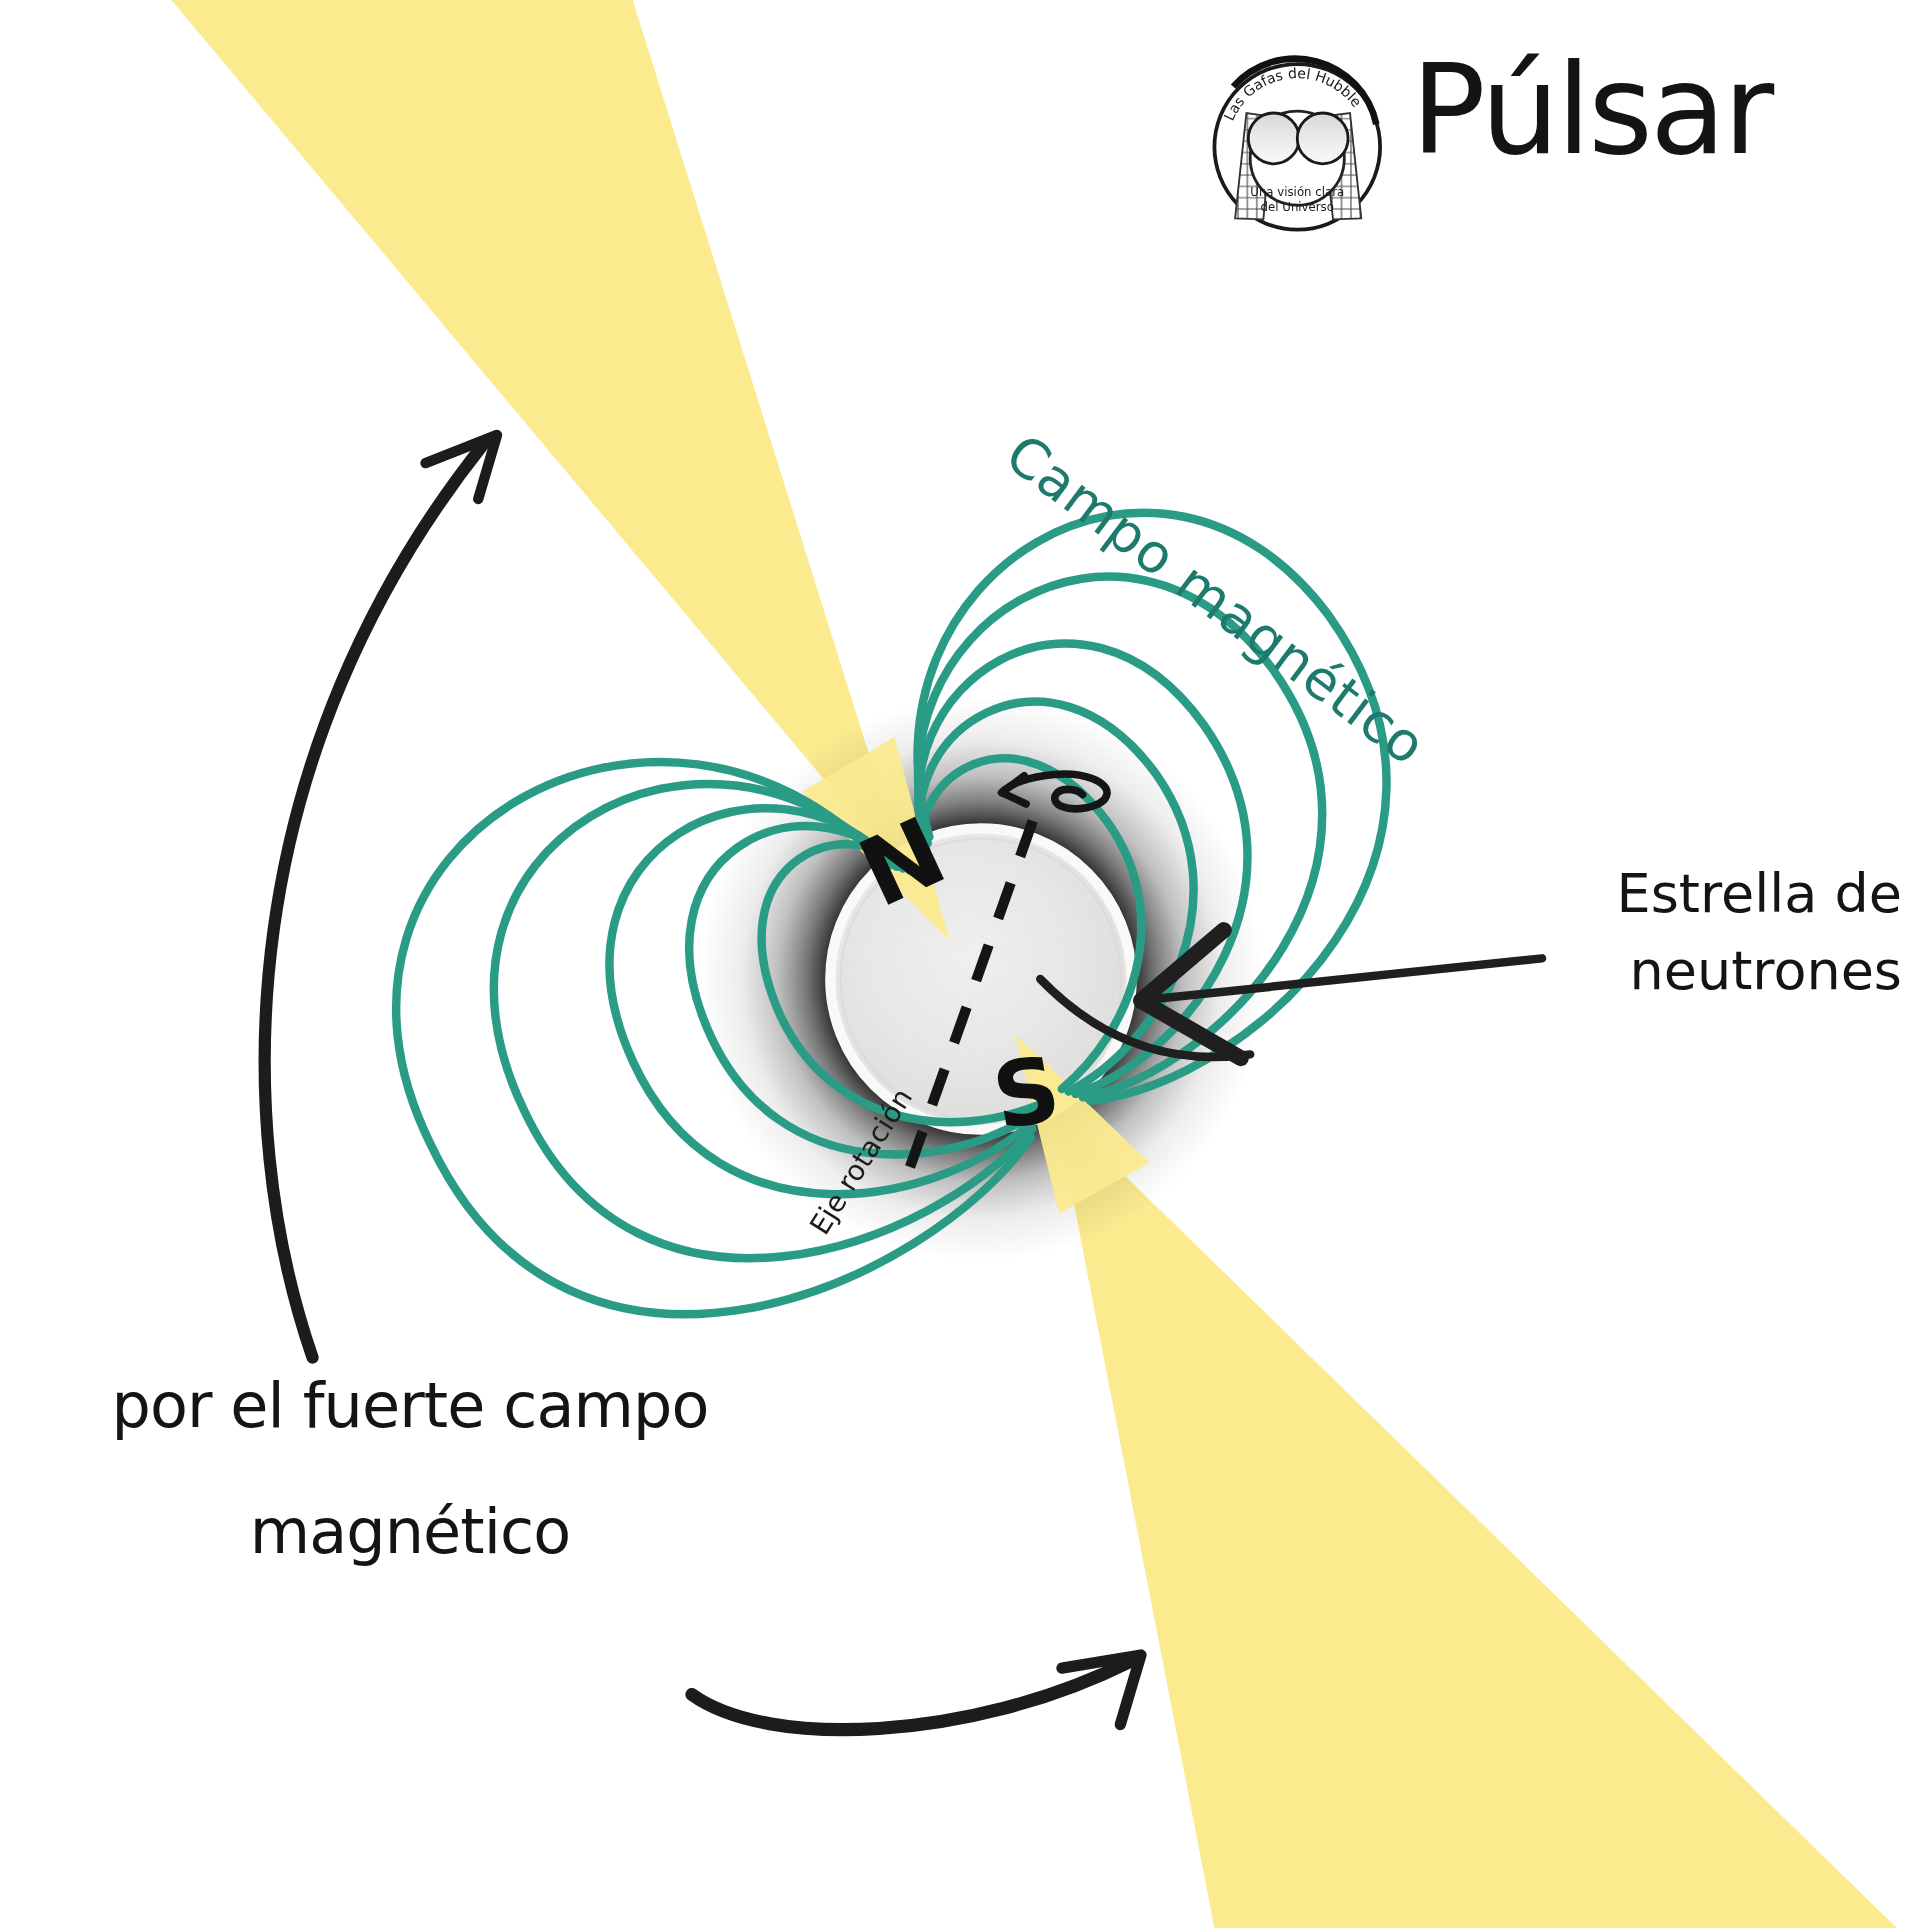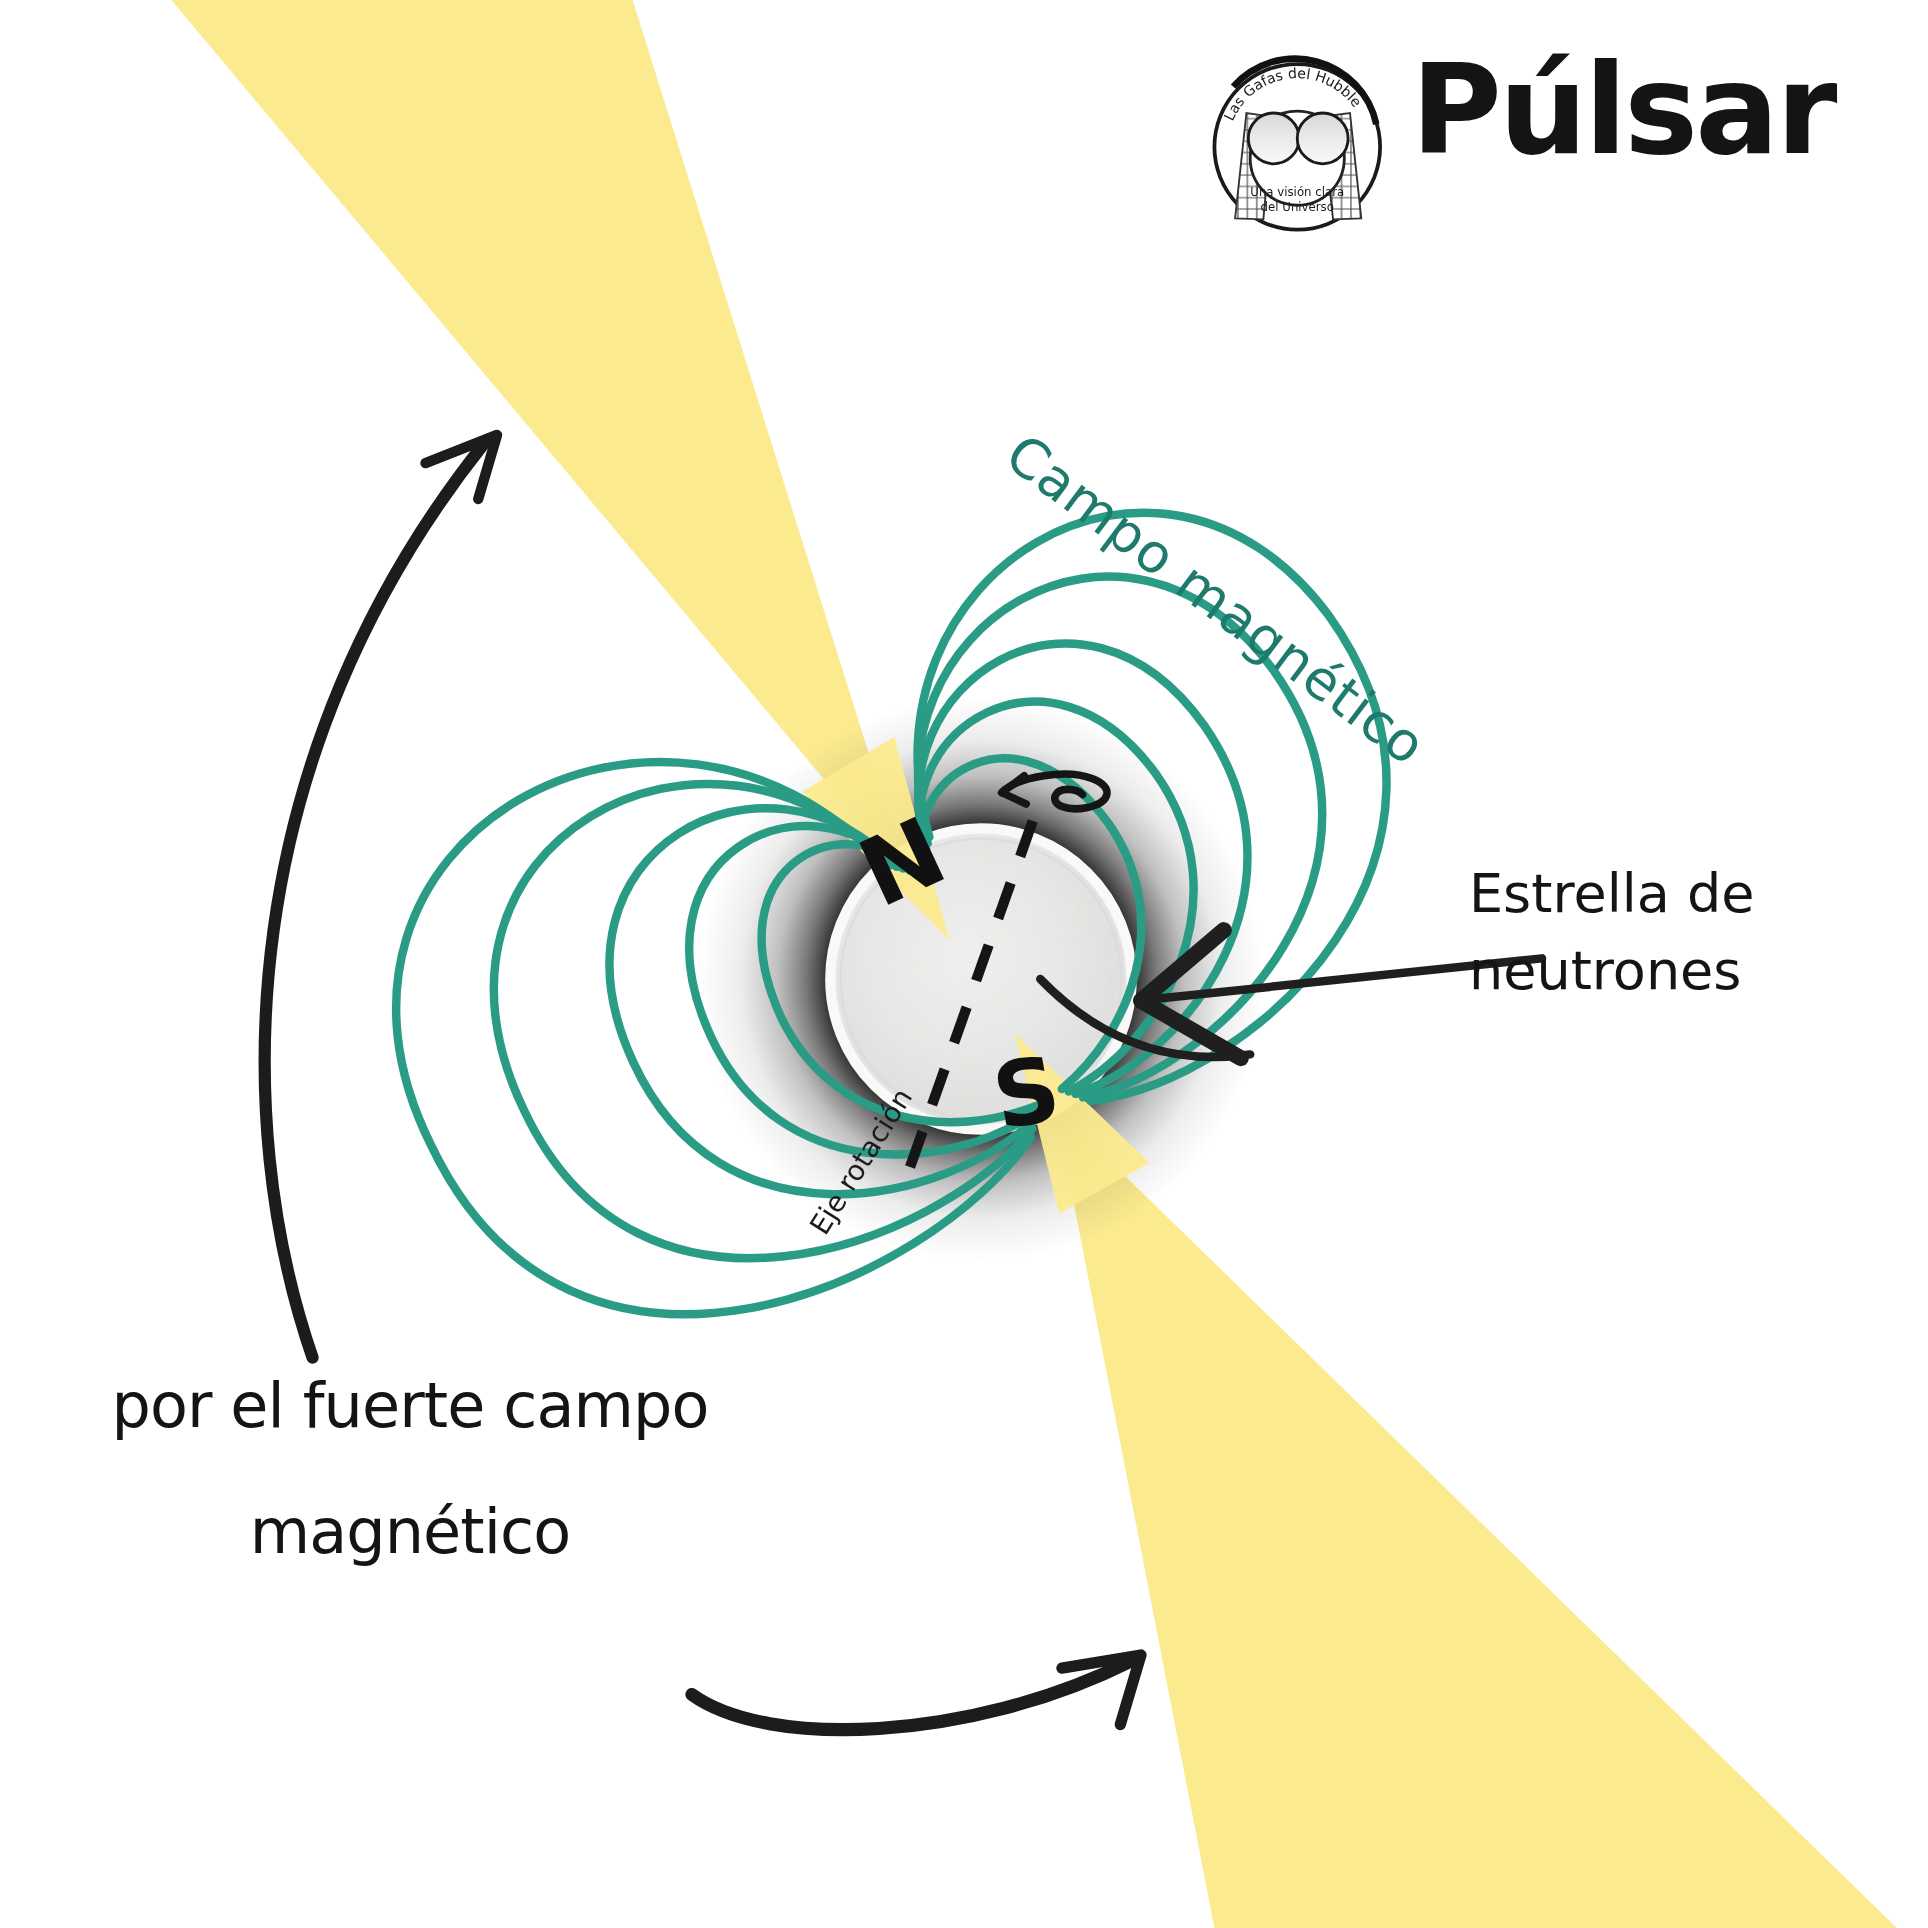--- a/index.html
+++ b/index.html
@@ -7,29 +7,29 @@
     width:1928px;height:1928px;position:relative;overflow:hidden;
     background:#ffffff;
     font-family:"DejaVu Sans", sans-serif;
     color:#161616;
   }
   #stage{position:absolute;inset:0;}
   svg.art{position:absolute;left:0;top:0;}
   .label{position:absolute;white-space:pre;}
   .title{
     left:1411px;top:38px;width:490px;
-    font-size:124px;letter-spacing:-2.8px;font-weight:700;color:#141414;
+    font-size:124px;letter-spacing:-2.8px;font-weight:400;color:#141414;
   }
   .campo{
     left:1032px;top:422px;
     font-size:54px;color:#1D7A6C;font-weight:500;letter-spacing:0.9px;
     transform:rotate(37deg);transform-origin:0 0;
   }
   .estrella{
-    left:1469px;top:855px;width:433px;text-align:left;
+    left:1469px;top:855px;width:433px;text-align:right;
     font-size:54px;line-height:77px;color:#141414;white-space:normal;
   }
   .caption{
     left:85px;top:1343px;width:650px;text-align:center;
     font-size:62px;line-height:126px;letter-spacing:-0.9px;color:#141414;white-space:normal;
   }
   .eje{
     left:832px;top:1207px;height:34px;
     font-size:28px;color:#1c1c1c;
     transform:rotate(-58deg);transform-origin:0 100%;

